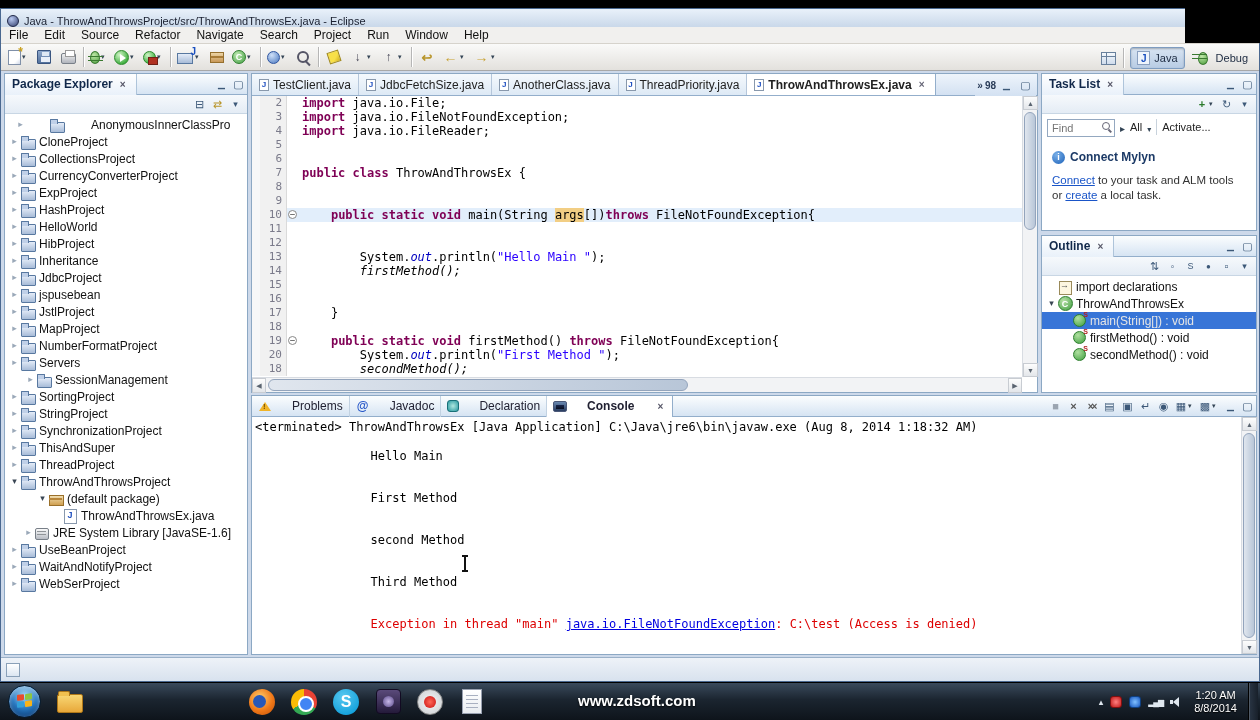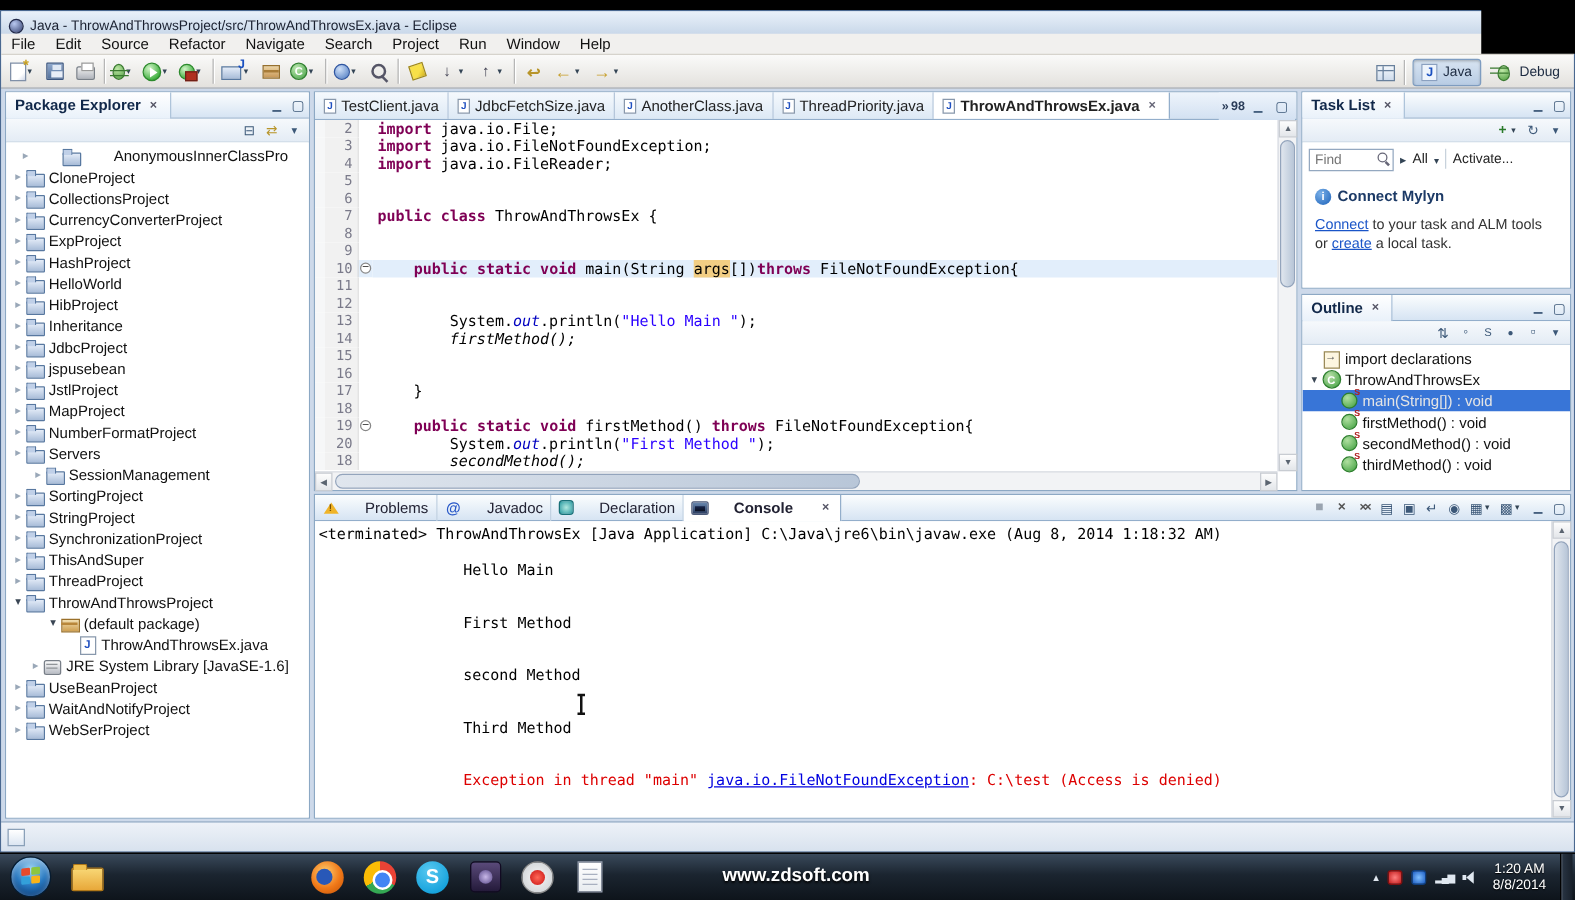--- a/index.html
+++ b/index.html
@@ -894,25 +894,20 @@
                 <span class="nico ic-method"></span>
                 <span>firstMethod() : void</span>
               </div>
 
               <div class="trow exp-none" style="padding-left: 18px;">
                 <span class="twist"></span>
                 <span class="nico ic-method"></span>
                 <span>secondMethod() : void</span>
               </div>
 
-              <div class="trow exp-none" style="padding-left: 18px;">
-                <span class="twist"></span>
-                <span class="nico ic-method"></span>
-                <span>thirdMethod() : void</span>
-              </div>
             </div>
         </div>
       </div>
 
       <div class="panel" style="left:250px;top:324px;width:1006px;bottom:2px;">
         <div class="vheader">
           <div style="display:flex;height:21px;">
 
               <div class="ctab">
                 <span class="cico ic-problems"></span>

